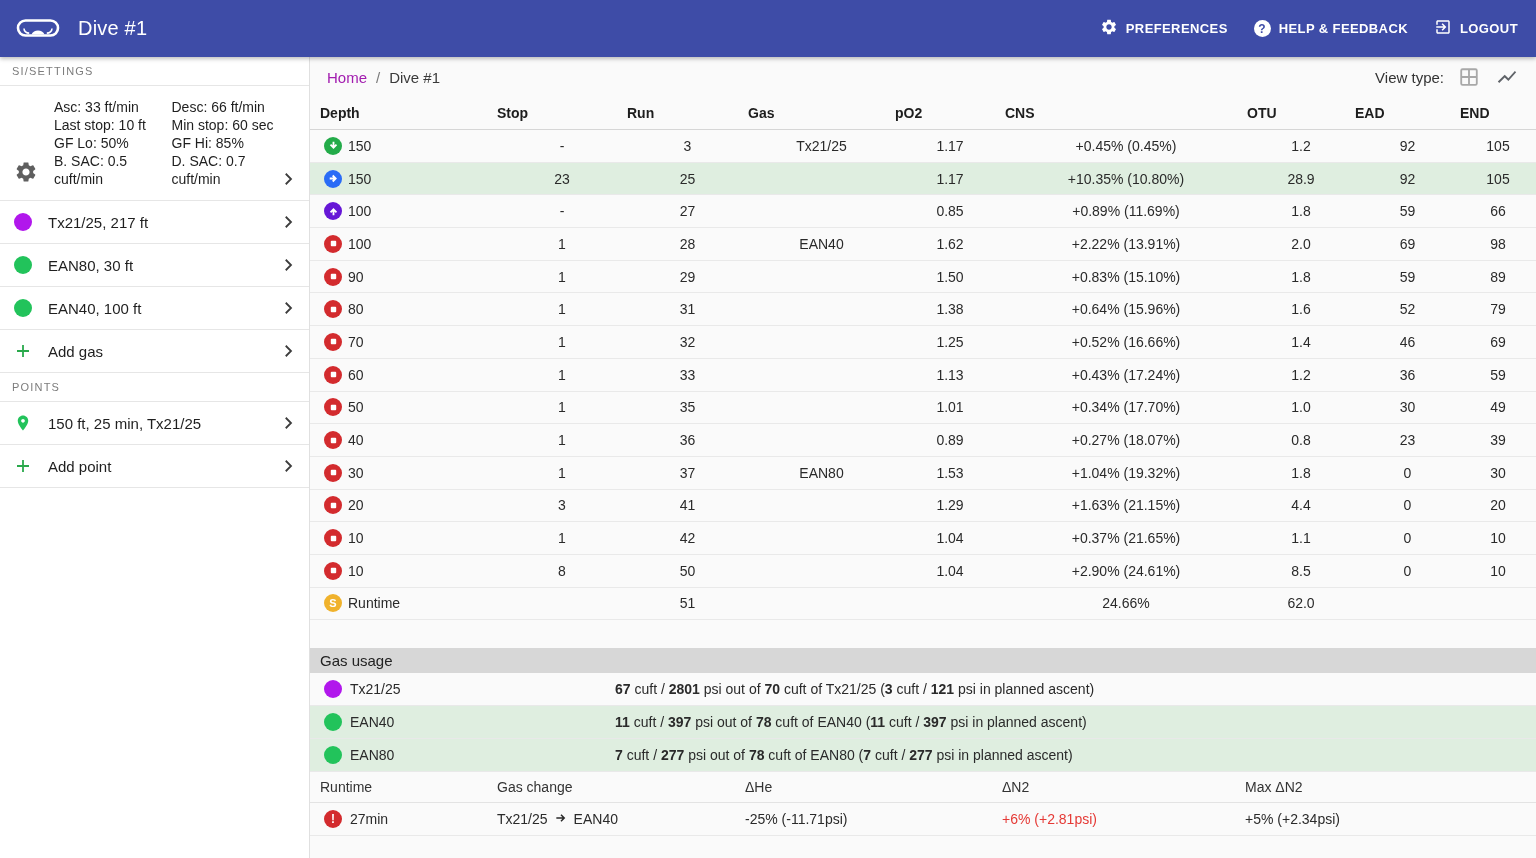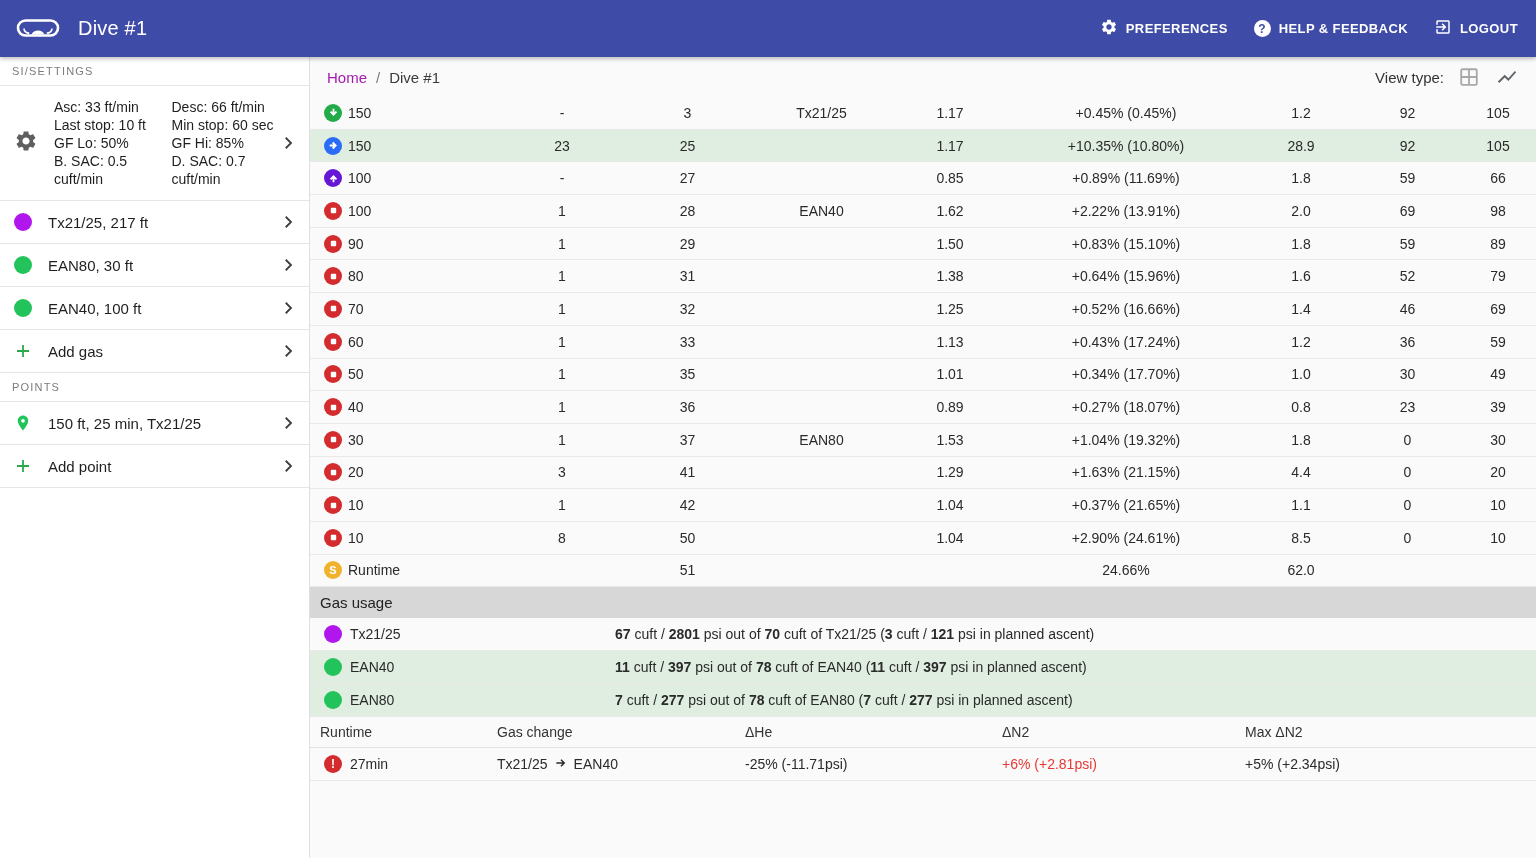--- a/index.html
+++ b/index.html
@@ -20,21 +20,21 @@
                  display:flex; align-items:center; justify-content:center; font-size:12px; font-weight:700; }
 
   
   .layout { display:flex; height:801px; }
   .sidebar { width:310px; background:#fff; border-right:1px solid #e0e0e0; flex:none; }
   .main { flex:1; background:#fafafa; overflow:hidden; }
 
   
   .side-header { height:29px; display:flex; align-items:center; padding-left:12px;
                  font-size:11px; letter-spacing:1.2px; color:#7c7c7c; border-bottom:1px solid #e6e6e6; }
-  .settings-row { display:flex; align-items:center; padding:12px 12px 12px 14px;
+  .settings-row { display:flex; align-items:flex-end; padding:12px 12px 12px 14px;
                   border-bottom:1px solid #e6e6e6; cursor:pointer; }
   .settings-cols { display:flex; flex:1; gap:10px; margin-left:16px; }
   .settings-col { flex:1; font-size:14px; color:#1f1f1f; line-height:18px; }
   .side-item { height:43px; display:flex; align-items:center; padding:0 12px 0 14px;
                border-bottom:1px solid #e6e6e6; cursor:pointer; font-size:15px; color:#1f1f1f; }
   .side-item .dot { width:18px; height:18px; border-radius:50%; flex:none; }
   .side-item .lbl { margin-left:16px; flex:1; }
   .chev { color:#3c3c3c; flex:none; display:flex; }
   .plus { width:18px; height:18px; flex:none; display:flex; align-items:center; justify-content:center; }
 
@@ -53,22 +53,22 @@
               align-items:center; padding-left:10px; }
   .dive-head { height:33px; border-bottom:1px solid #d6d6d6; font-size:14px; font-weight:700; color:#1d1d1d; }
   .dive-head > div { padding-left:0; }
   .dive-row { height:32.7px; border-bottom:1px solid #e9e9e9; font-size:14px; color:#2a2a2a; cursor:default;text-align:center; }
   .dive-row.hl { background:#dfeee0; }
   .cell-depth { display:flex; align-items:center; gap:6px; padding-left:4px; }
   .row-ic { width:18px; height:18px; border-radius:50%; flex:none; display:flex;
             align-items:center; justify-content:center; }
 
   
-  .section-bar { height:31px; background:#d7d7d7; display:flex; align-items:center;
-                 padding-left:10px; font-size:15px; color:#222; }
+  .section-bar { height:25px; background:#d7d7d7; display:flex; align-items:center;
+                 padding-left:10px; font-size:15px; color:#222;margin-top:28px; }
 
   
   .usage-row { height:33px; display:flex; align-items:center; border-bottom:1px solid #e9e9e9;
                font-size:14px; color:#2a2a2a; }
   .usage-row.hl { background:#dfeee0; }
   .usage-id { width:305px; flex:none; display:flex; align-items:center; padding-left:14px; gap:8px; }
   .usage-id .dot { width:18px; height:18px; border-radius:50%; }
   .usage-text b { font-weight:700; }
 
   
@@ -240,20 +240,31 @@
             </svg>
         </button>
         <button class="vt-btn">
           <svg width="22" height="22" viewBox="0 0 24 24" fill="#5f6368">
               <path d="M3.5 18.49l6-6.01 4 4L22 6.92l-1.41-1.41-7.09 7.97-4-4L2 16.99z"></path>
             </svg>
         </button>
       </div>
     </div>
 
+    <div class="grid-row dive-head" id="dive-head">
+        <div>Depth</div>
+        <div>Stop</div>
+        <div>Run</div>
+        <div>Gas</div>
+        <div>pO2</div>
+        <div>CNS</div>
+        <div>OTU</div>
+        <div>EAD</div>
+        <div>END</div>
+      </div>
     <div id="dive-body">
         <div class="grid-row dive-row">
           <div class="cell-depth">
             <span class="row-ic" style="background: rgb(35, 171, 73);">
               <svg width="13" height="13" viewBox="0 0 24 24">
                 <path d="M12 5v9M6.5 10.5l5.5 5.5 5.5-5.5" fill="none" stroke="#fff" stroke-width="3.4"></path>
               </svg>
             </span>
             <span>150</span>
           </div>

